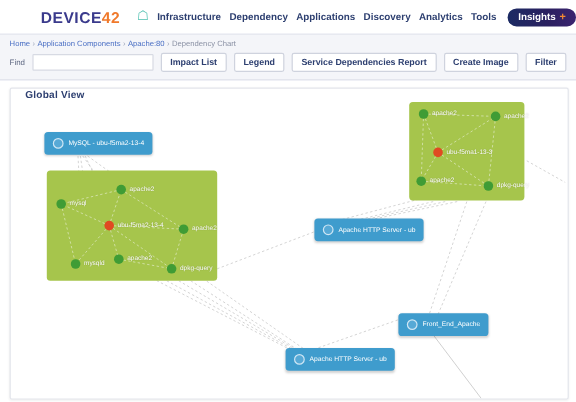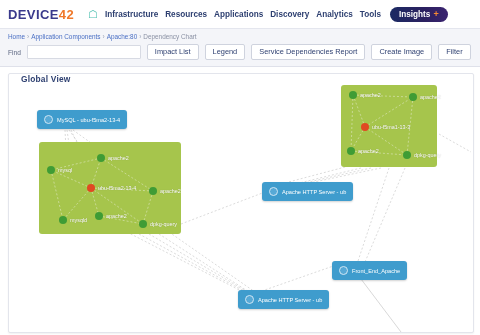--- a/index.html
+++ b/index.html
@@ -8,21 +8,21 @@
     background:#ffffff;
     font-family:"Liberation Sans",sans-serif;
     color:#3b4b78;
   }
   
   .topbar{
     height:28px;display:flex;align-items:center;
     padding:0 8px;background:#ffffff;gap:0;
   }
   .logo{font-size:13px;font-weight:bold;letter-spacing:.4px;
-    margin-right:14px;white-space:nowrap;}
+    margin-right:14px;white-space:nowrap;margin-left:26px;}
   .logo .blue{color:#3a3a8c;}
   .logo .orange{color:#f0792b;}
   .home-icon{color:#4fc0b0;font-size:11px;margin-right:7px;line-height:1;}
   .nav{display:flex;align-items:center;gap:7px;}
   .nav-item{font-size:8.2px;font-weight:bold;color:#2d3f70;white-space:nowrap;cursor:pointer;}
   .insights{
     background:linear-gradient(90deg,#1b2a63 0%,#2b2060 60%,#3b2470 100%);
     color:#fff;border-radius:9px;padding:3px 9px 3px 9px;
     font-size:8.2px;font-weight:bold;display:flex;align-items:center;gap:3px;
     margin-left:2px;
@@ -39,21 +39,21 @@
   .crumbs .sep{color:#9aa3b8;margin:0 2px;}
   .crumbs .cur{color:#8a91a4;}
   .toolrow{display:flex;align-items:center;gap:6px;}
   .find-label{font-size:6.6px;color:#5c6versa;color:#5c6680;}
   .find-input{
     width:106px;height:12px;background:#fff;border:1px solid #d7dae3;
     border-radius:1px;font-size:6.5px;padding:0 3px;color:#333;outline:none;
   }
   .tbtn{
     background:#fff;border:1px solid #cfd3de;border-radius:2px;
-    font-size:7.4px;font-weight:normal;color:#2d3f70;
+    font-size:7.4px;font-weight:bold;color:#2d3f70;
     padding:3px 7px;cursor:pointer;white-space:nowrap;line-height:1.1;
   }
   
   .canvas-wrap{padding:6px 8px 0 8px;}
   .canvas{
     position:relative;width:464px;height:258px;
     background:#fff;border:1px solid #e3e5ec;border-radius:2px;
     box-shadow:0 1px 2px rgba(0,0,0,.06);
     overflow:hidden;
   }
@@ -84,21 +84,21 @@
 </head>
 <body>
 
 <div class="topbar">
   <div class="logo">
     <span class="blue">DEVICE</span><span class="orange">42</span>
   </div>
   <span class="home-icon">☖</span>
   <div class="nav">
     <div class="nav-item">Infrastructure</div>
-    <div class="nav-item">Resources</div>
+    <div class="nav-item">Dependency</div>
     <div class="nav-item">Applications</div>
     <div class="nav-item">Discovery</div>
     <div class="nav-item">Analytics</div>
     <div class="nav-item">Tools</div>
     <div class="insights">
       <span>Insights</span>
       <span class="plus">+</span>
     </div>
   </div>
 </div>

